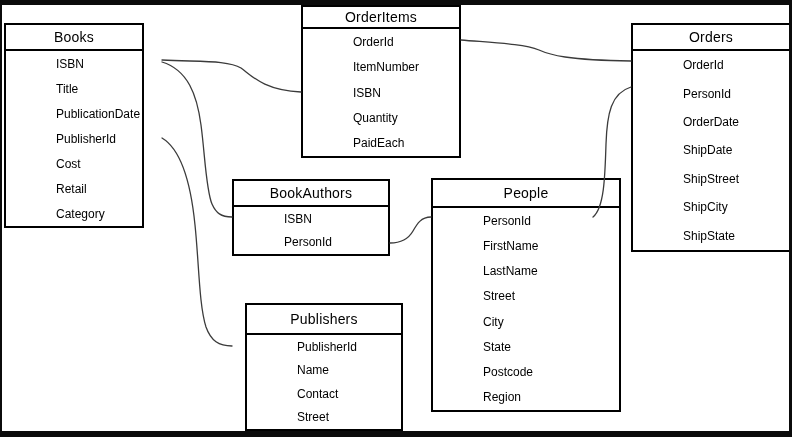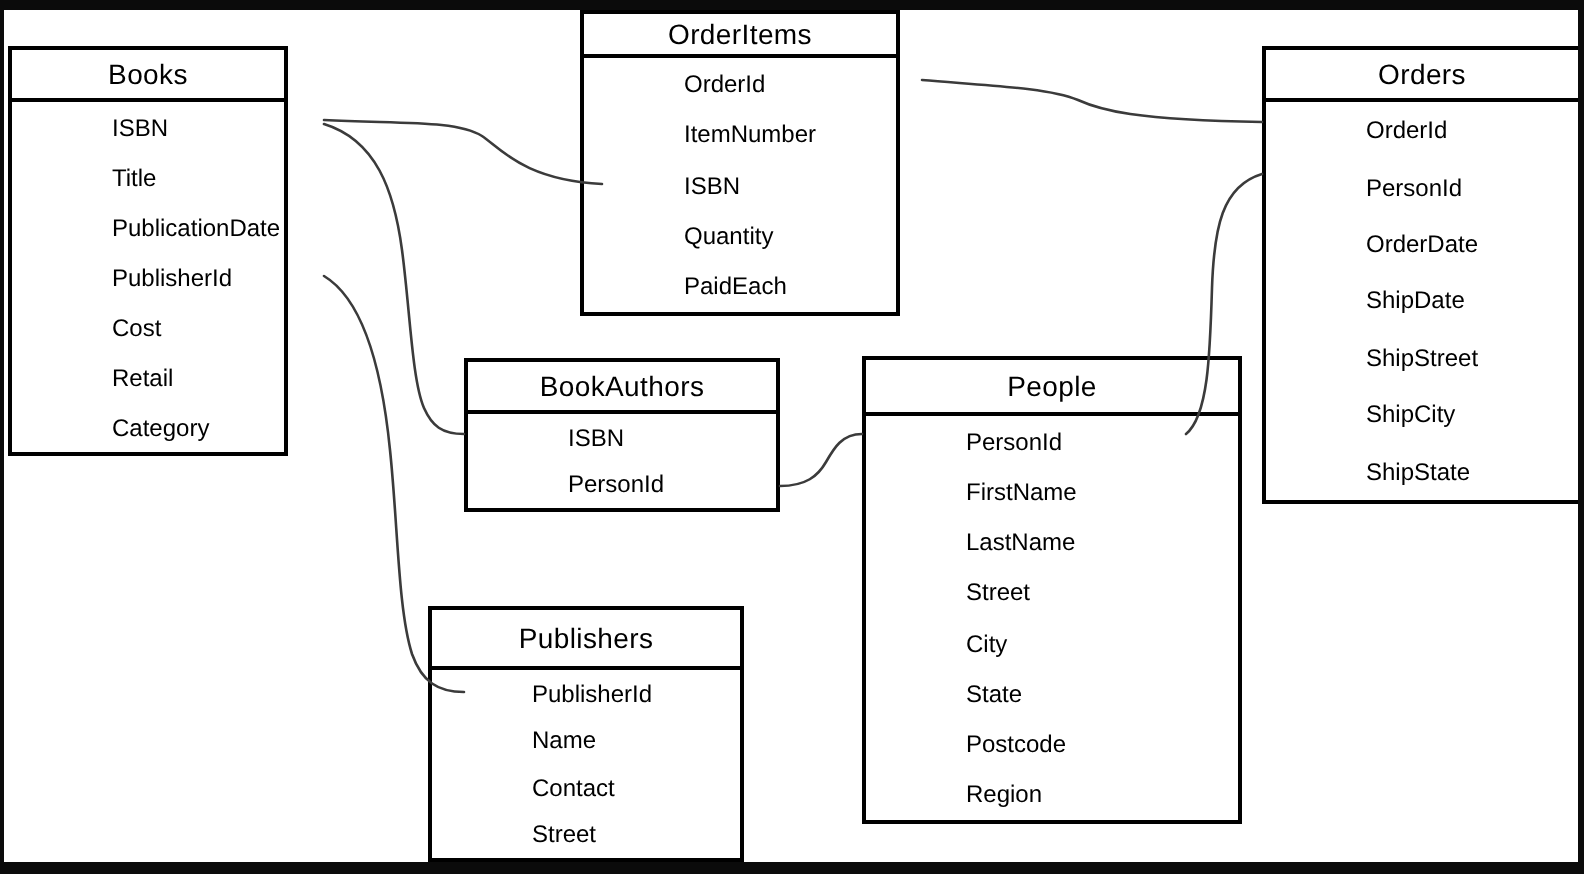--- a/index.html
+++ b/index.html
@@ -91,21 +91,21 @@
         <div class="field">ISBN</div>
         <div class="field">Title</div>
         <div class="field">PublicationDate</div>
         <div class="field">PublisherId</div>
         <div class="field">Cost</div>
         <div class="field">Retail</div>
         <div class="field">Category</div>
       </div>
   </div>
 
-  <div class="table" style="left:290px; top:5px; width:160px; height:153px">
+  <div class="table" style="left:301px; top:5px; width:160px; height:153px">
     <div class="table-header" style="height:20px">OrderItems</div>
     <div class="table-fields">
         <div class="field">OrderId</div>
         <div class="field">ItemNumber</div>
         <div class="field">ISBN</div>
         <div class="field">Quantity</div>
         <div class="field">PaidEach</div>
       </div>
   </div>
 
@@ -137,21 +137,21 @@
         <div class="field">FirstName</div>
         <div class="field">LastName</div>
         <div class="field">Street</div>
         <div class="field">City</div>
         <div class="field">State</div>
         <div class="field">Postcode</div>
         <div class="field">Region</div>
       </div>
   </div>
 
-  <div class="table" style="left:214px; top:303px; width:158px; height:128px">
+  <div class="table" style="left:245px; top:303px; width:158px; height:128px">
     <div class="table-header" style="height:28px">Publishers</div>
     <div class="table-fields">
         <div class="field">PublisherId</div>
         <div class="field">Name</div>
         <div class="field">Contact</div>
         <div class="field">Street</div>
       </div>
   </div>
 
   <div class="frame frame-top"></div>

